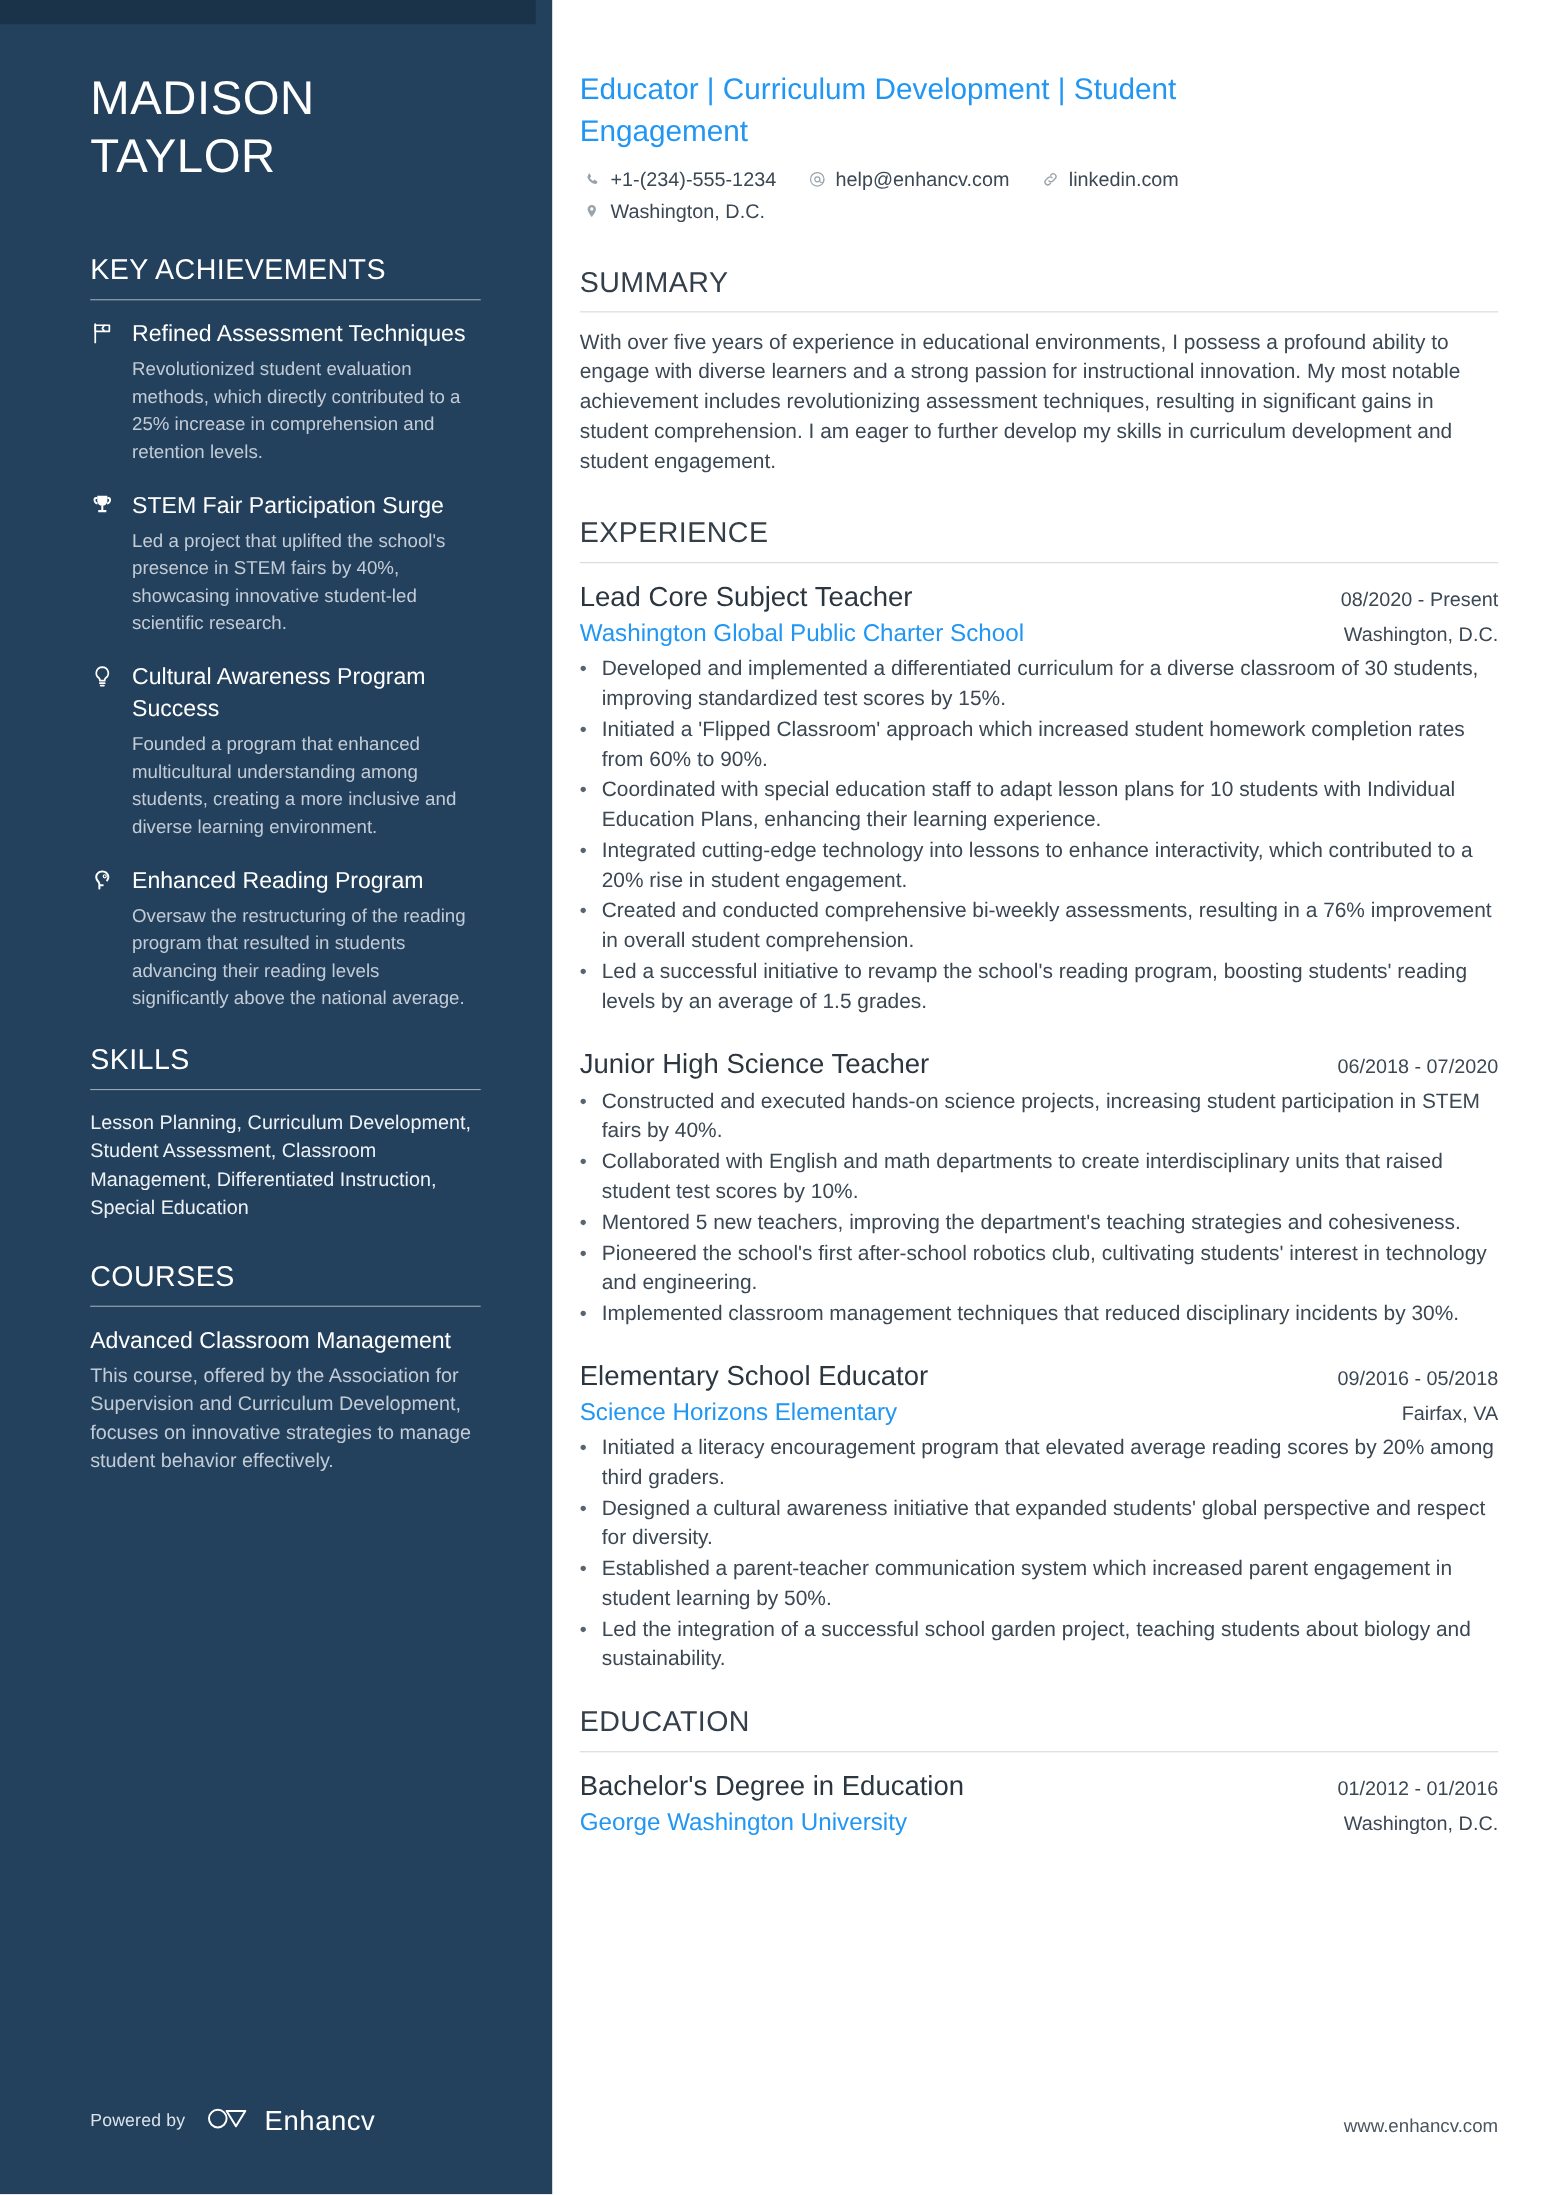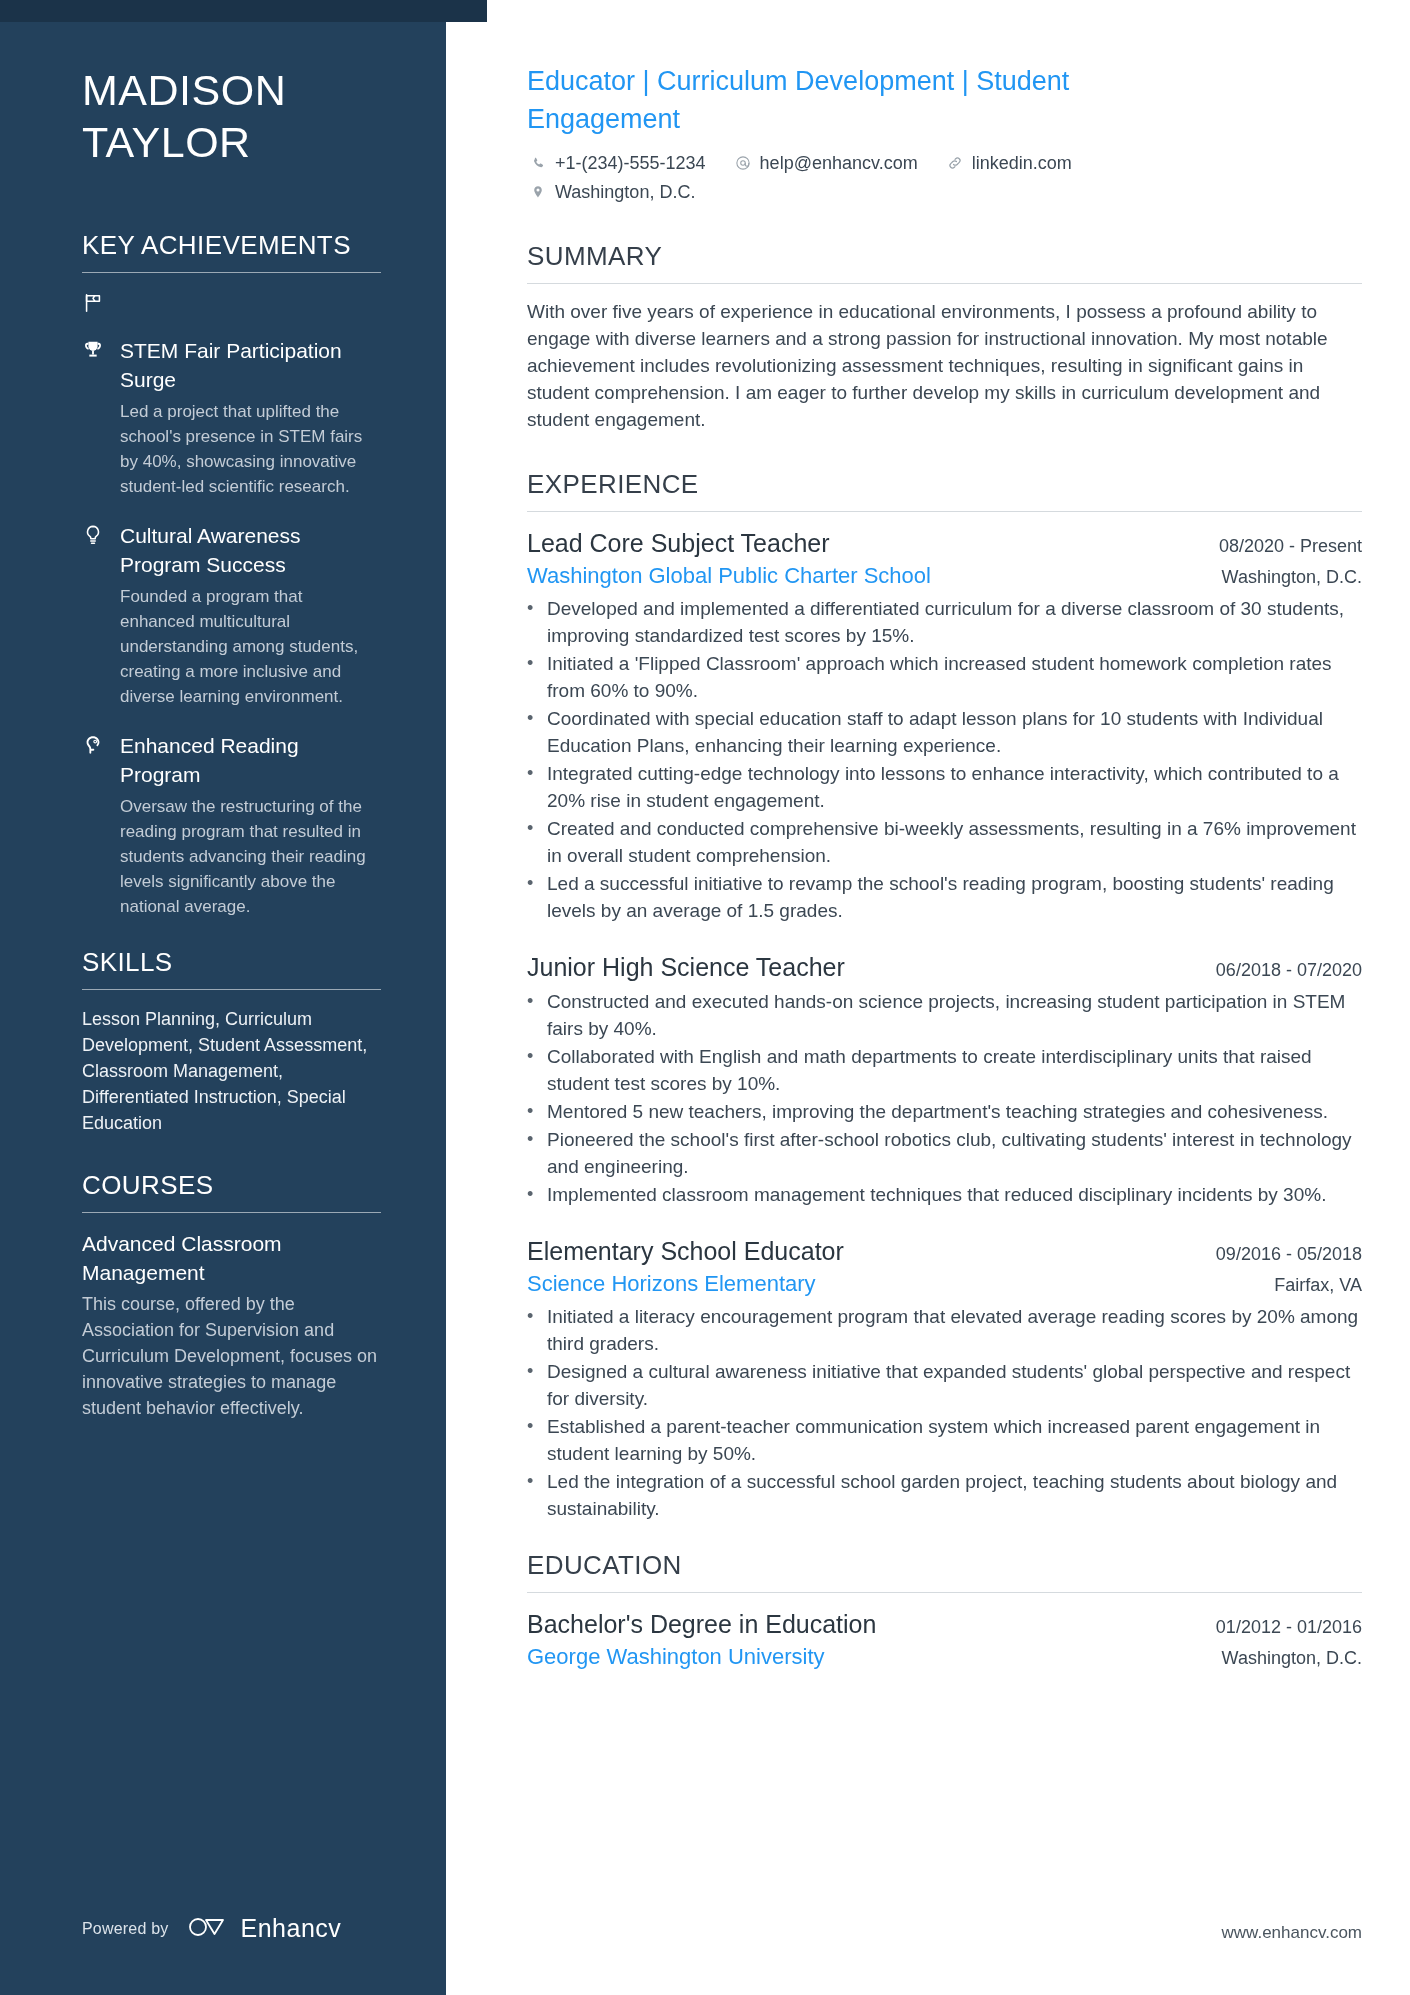--- a/index.html
+++ b/index.html
@@ -21,21 +21,21 @@
     position: absolute;
     top: 0; left: 0;
     width: 487px;
     height: 22px;
     background: #1b3349;
   }
   
   .sidebar {
     position: absolute;
     top: 0; left: 0;
-    width: 446px;
+    width: 502px;
     height: 1995px;
     background: #23415c;
     padding: 22px 13px 0 0;
     display: flex;
     flex-direction: column;
   }
   .sidebar-inner {
     padding: 0 52px 0 82px;
     flex: 1 1 auto;
   }
@@ -264,20 +264,24 @@
         <div class="side-heading">KEY ACHIEVEMENTS</div>
         <div class="side-rule"></div>
 
         <div class="ach-item">
           <div class="ach-icon">
             <svg width="22" height="22" viewBox="0 0 24 24" fill="none" stroke="#ffffff" stroke-width="1.7" stroke-linecap="round" stroke-linejoin="round">
               <line x1="5" y1="3" x2="5" y2="21"></line>
               <path d="M5 4h9l-2 3 2 3H5z"></path>
               <path d="M14 4h5v6h-5"></path>
             </svg>
+          </div>
+          <div class="ach-body">
+            <div class="ach-title">Refined Assessment Techniques</div>
+            <div class="ach-desc">Revolutionized student evaluation methods, which directly contributed to a 25% increase in comprehension and retention levels.</div>
           </div>
         </div>
 
         <div class="ach-item">
           <div class="ach-icon">
             <svg width="22" height="22" viewBox="0 0 24 24" fill="#ffffff">
               <path d="M7 3h10v5a5 5 0 0 1-10 0V3z"></path>
               <path d="M11 13h2v4h-2z"></path>
               <path d="M8 17h8v2.2H8z"></path>
               <path d="M5.6 4.2H7v2H6.1c-.5 0-.9.4-.9.9 0 1.3 1 2.4 2.2 2.7l-.4 1.9C5 11.2 3.3 9.3 3.3 7.1c0-1.6 1-2.9 2.3-2.9z"></path>

